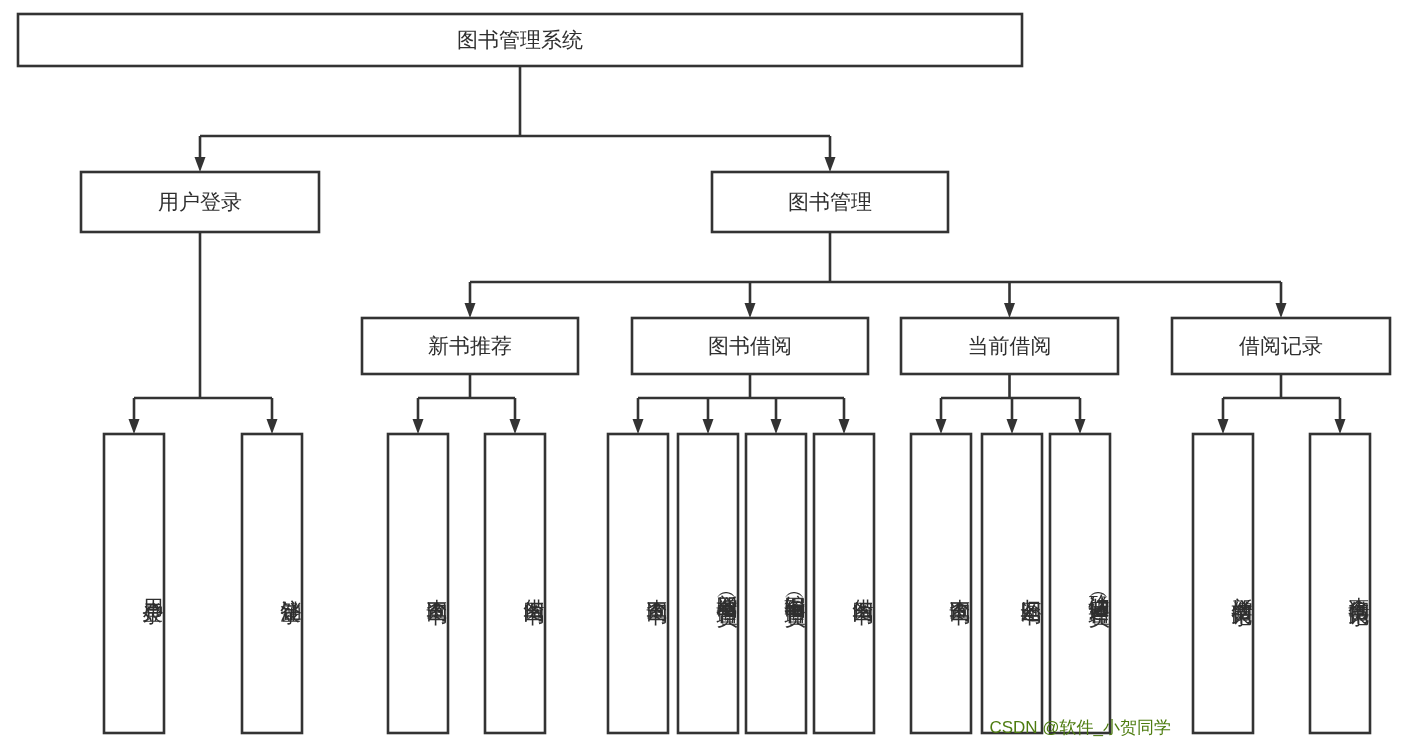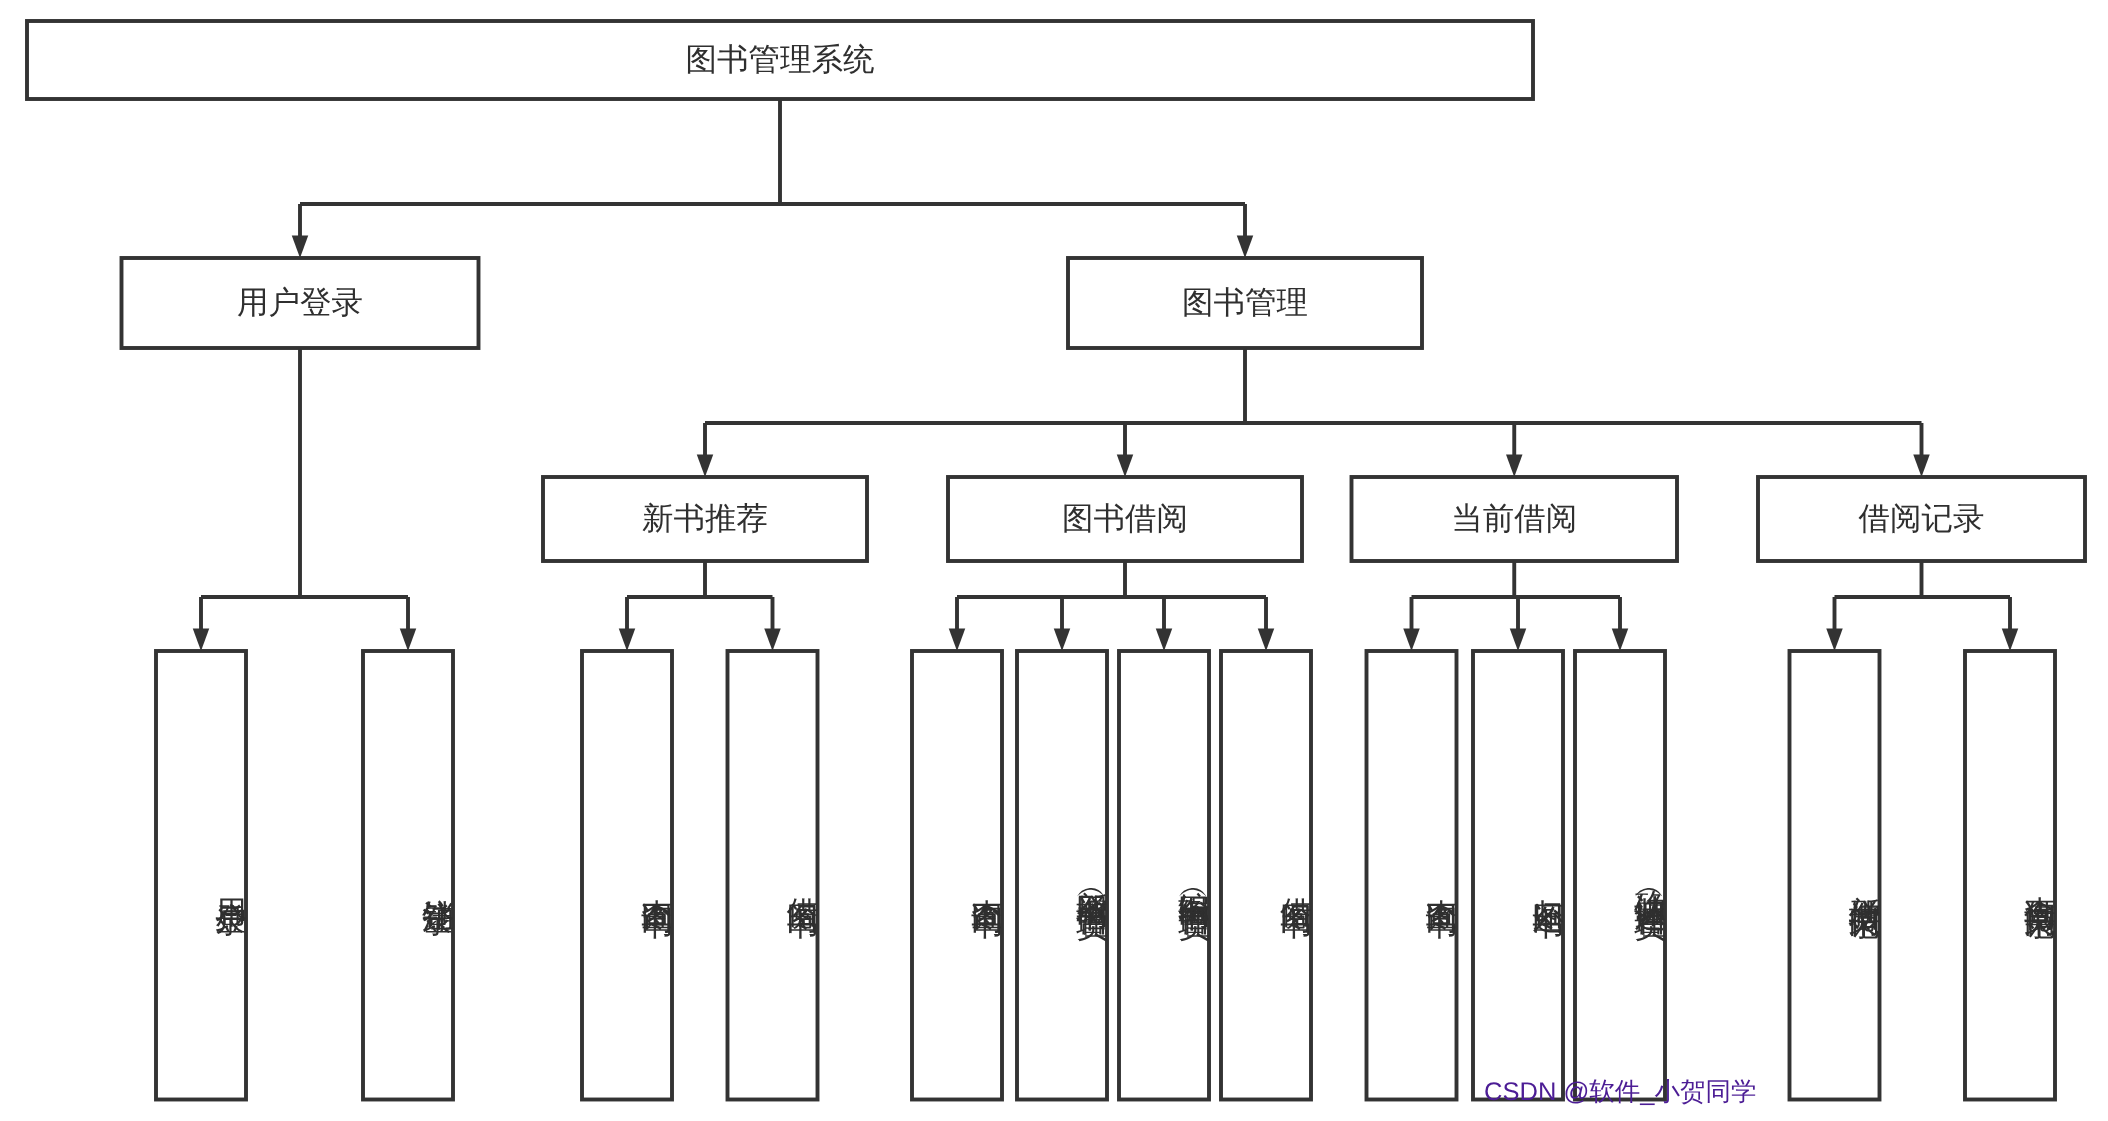--- a/index.html
+++ b/index.html
@@ -63,21 +63,21 @@
     align-items: flex-start;
     justify-content: center;
     pointer-events: none;
   }
   .watermark {
     position: absolute;
     right: 12px;
     bottom: 8px;
     font-family: "Liberation Sans", "DejaVu Sans", sans-serif;
     font-size: 17px;
-    color: #4c1d95;
+    color: #4d7c0f;
     white-space: nowrap;
     user-select: none;
   }
 </style>
 </head>
 <body>
 
 <div id="diagram-root">
 
   <svg id="tree-svg" viewBox="0 0 1405 747" xmlns="http://www.w3.org/2000/svg">

